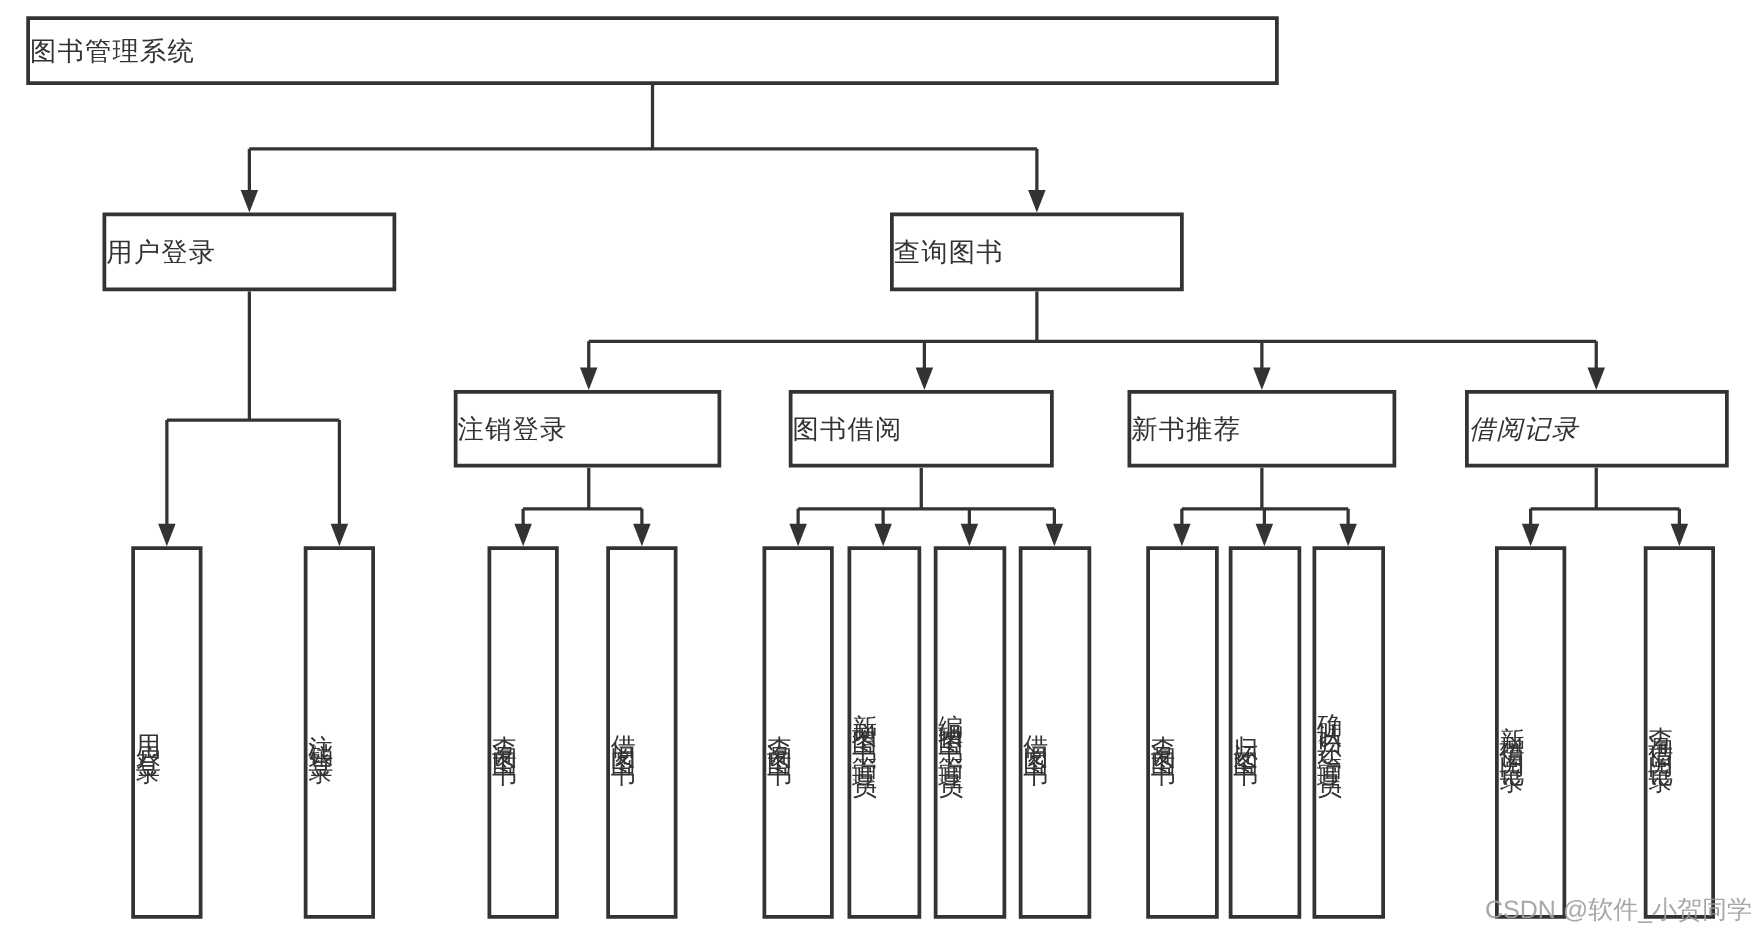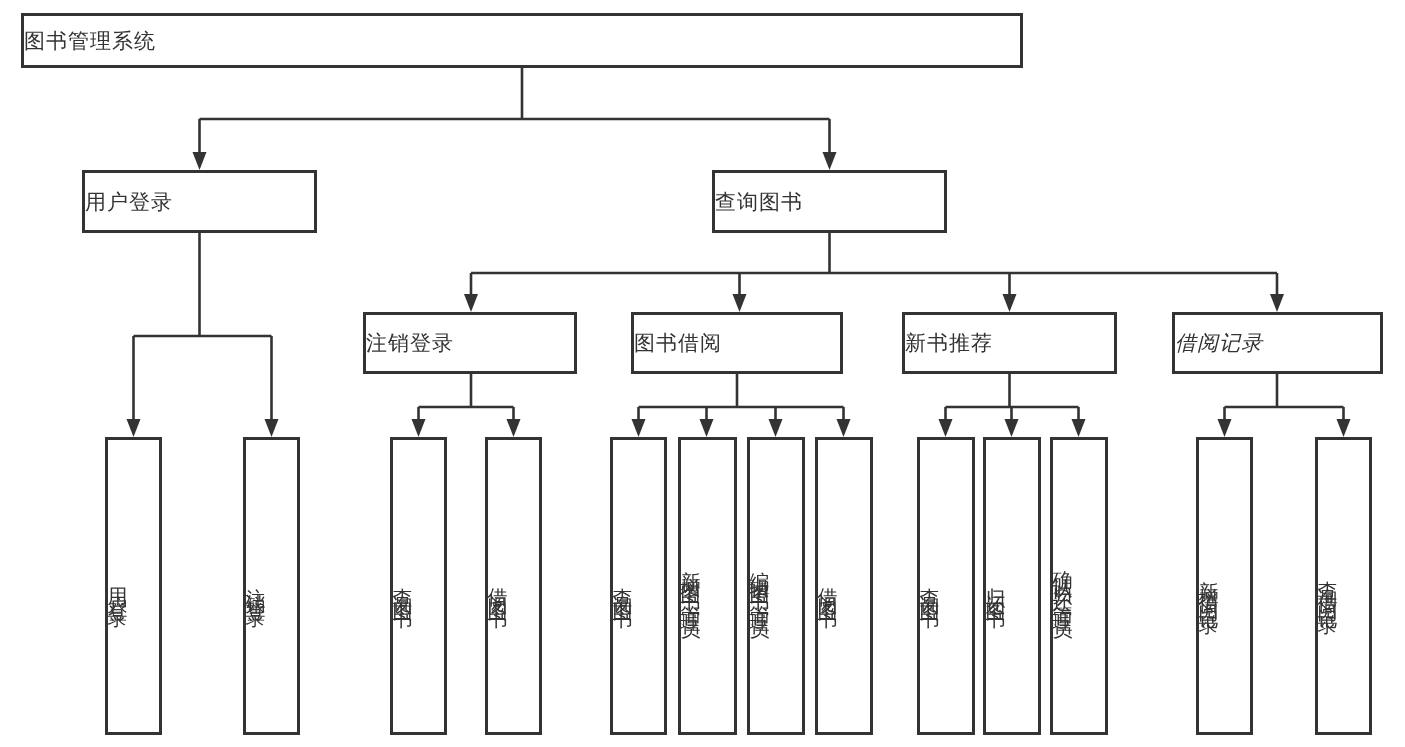--- a/index.html
+++ b/index.html
@@ -150,14 +150,15 @@
     <span>确认归还（管理员）</span>
   </div>
 
   <div class="box v-box" style="left:1196px;top:437px;width:57px;height:298px;">
     <span>新增借阅记录</span>
   </div>
   <div class="box v-box" style="left:1315px;top:437px;width:57px;height:298px;">
     <span>查询借阅记录</span>
   </div>
 
+  <div id="watermark">CSDN @软件_小贺同学</div>
 
 </div>
 
 </body></html>

